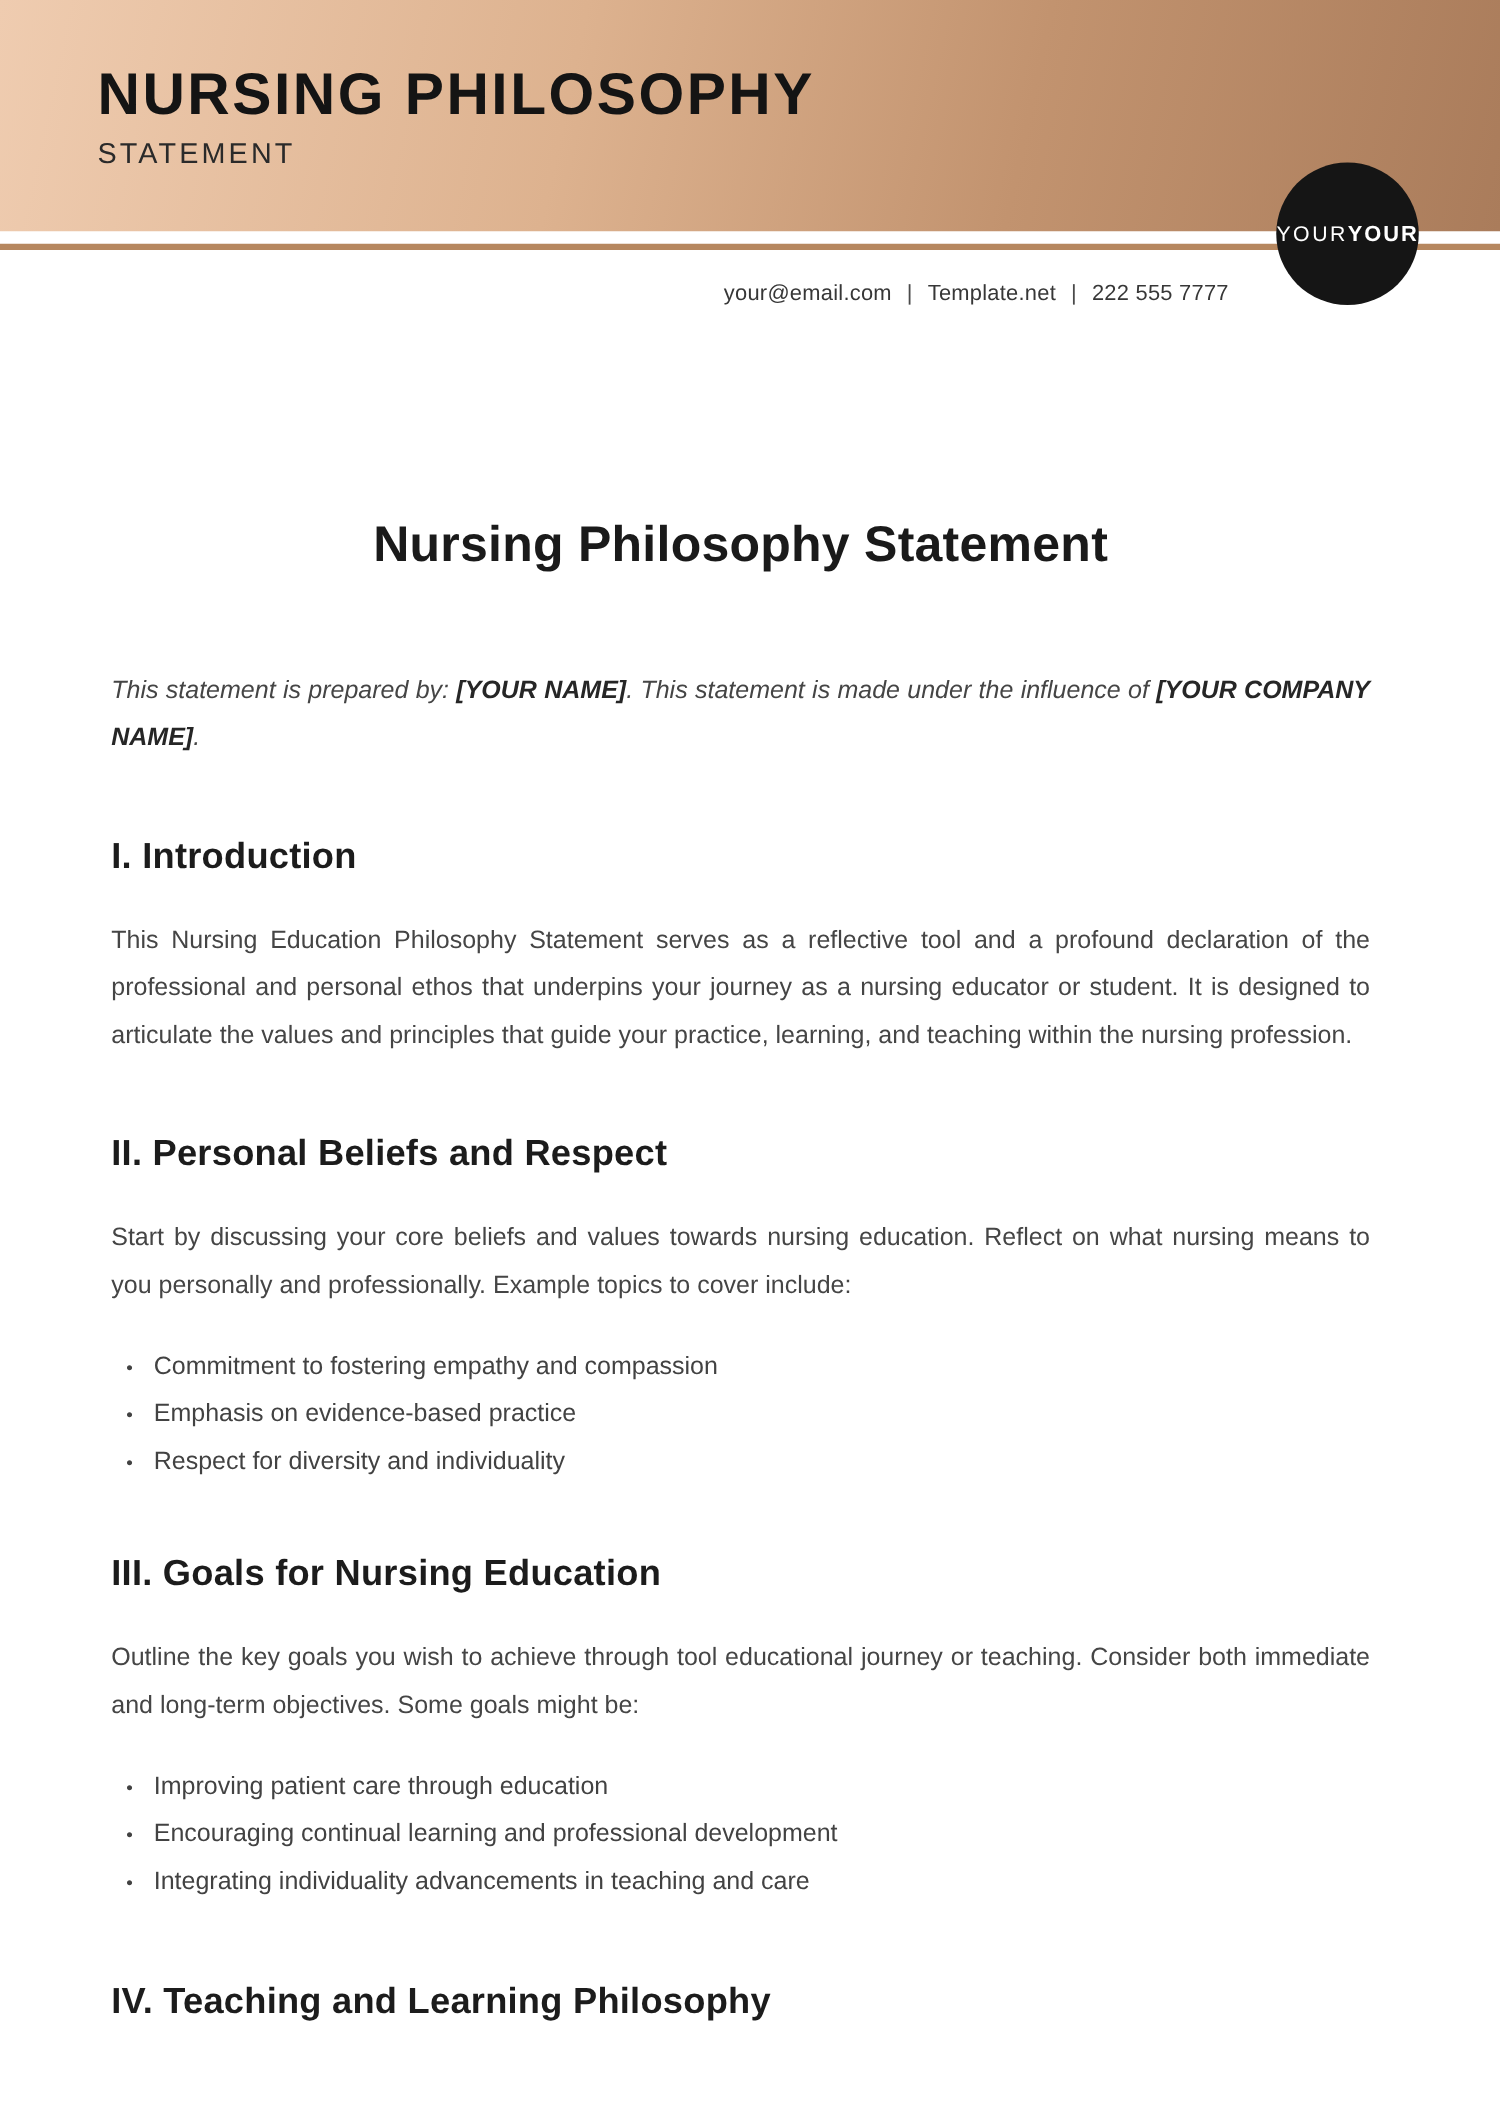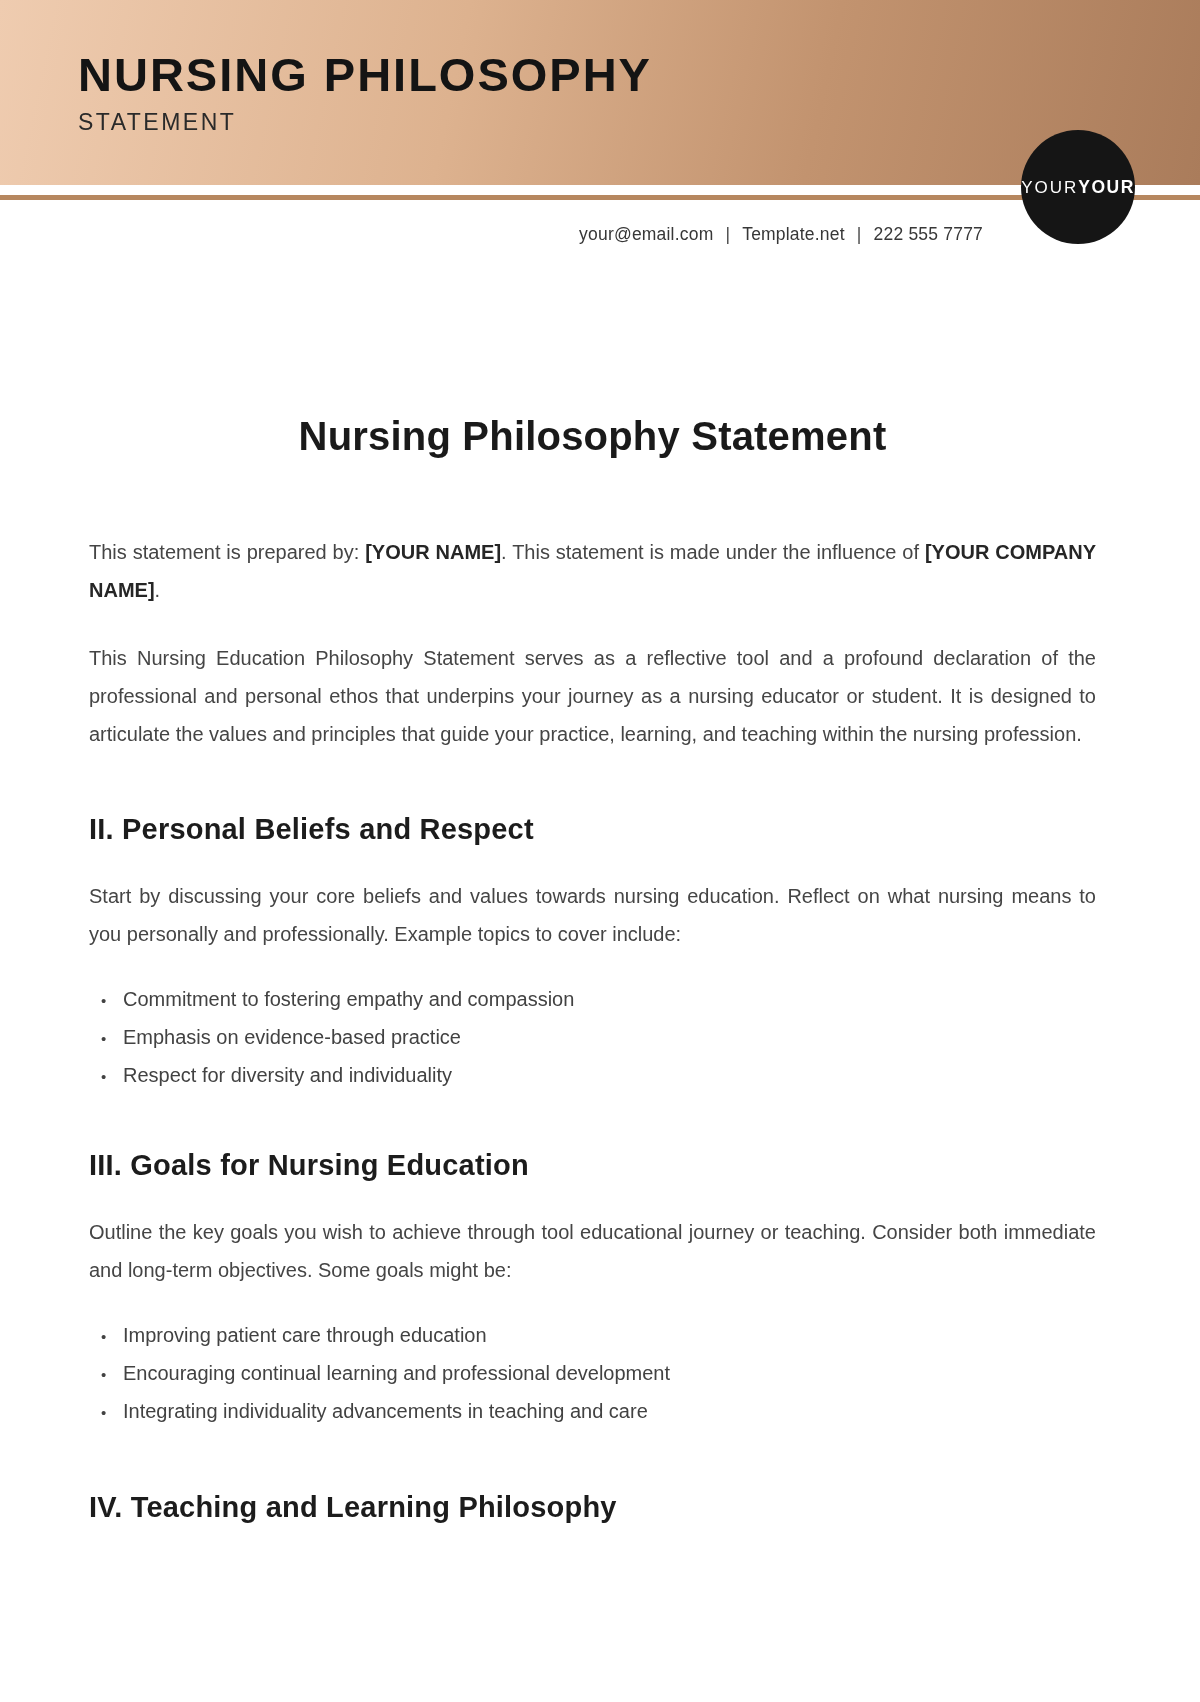--- a/index.html
+++ b/index.html
@@ -88,21 +88,21 @@
   }
 
   .para {
     margin: 0;
     font-size: 20px;
     line-height: 38px;
     color: #454545;
     text-align: justify;
   }
   .para strong { color: #262626; font-weight: 700; }
-  .intro-para { margin-top: 72px; }
+  .intro-para { margin-top: 72px; font-style: italic; }
 
   .sec-heading {
     margin: 58px 0 0 0;
     font-size: 29px;
     font-weight: 700;
     color: #1c1c1c;
     line-height: 36px;
     letter-spacing: 0.2px;
   }
   .sec-heading.tight { margin-top: 52px; }
@@ -155,20 +155,21 @@
     <span>your@email.com</span><span class="sep">|</span><span>Template.net</span><span class="sep">|</span><span>222 555 7777</span>
   </div>
 
   <main class="content">
 
     <h2 class="doc-title">Nursing Philosophy Statement</h2>
 
     <p class="para intro-para"><span>This statement is prepared by: </span><strong>[YOUR NAME]</strong><span>. This statement is made under the influence of </span><strong>[YOUR COMPANY NAME]</strong><span>.</span></p>
 
     <section>
+      <h3 class="sec-heading">I. Introduction</h3>
       <p class="para sec-para">This Nursing Education Philosophy Statement serves as a reflective tool and a profound declaration of the professional and personal ethos that underpins your journey as a nursing educator or student. It is designed to articulate the values and principles that guide your practice, learning, and teaching within the nursing profession.</p>
     </section>
 
     <section>
       <h3 class="sec-heading">II. Personal Beliefs and Respect</h3>
       <p class="para sec-para">Start by discussing your core beliefs and values towards nursing education. Reflect on what nursing means to you personally and professionally. Example topics to cover include:</p>
       <ul class="bullets">
         <li>
             <span class="blt">•</span>
             <span>Commitment to fostering empathy and compassion</span>

